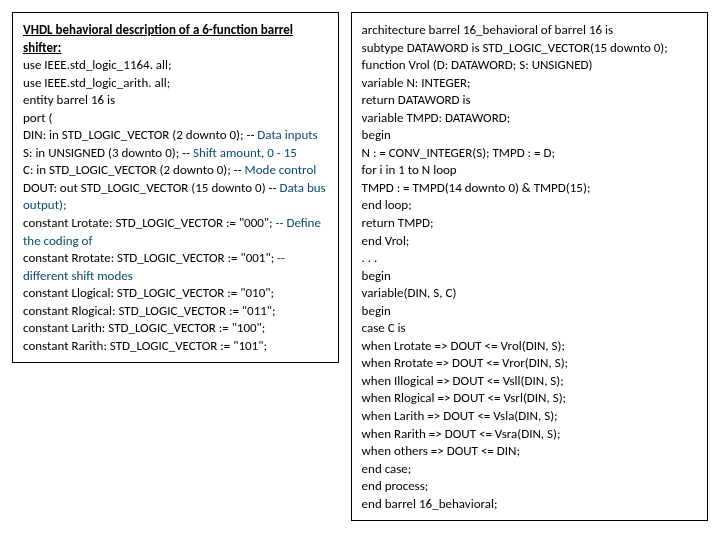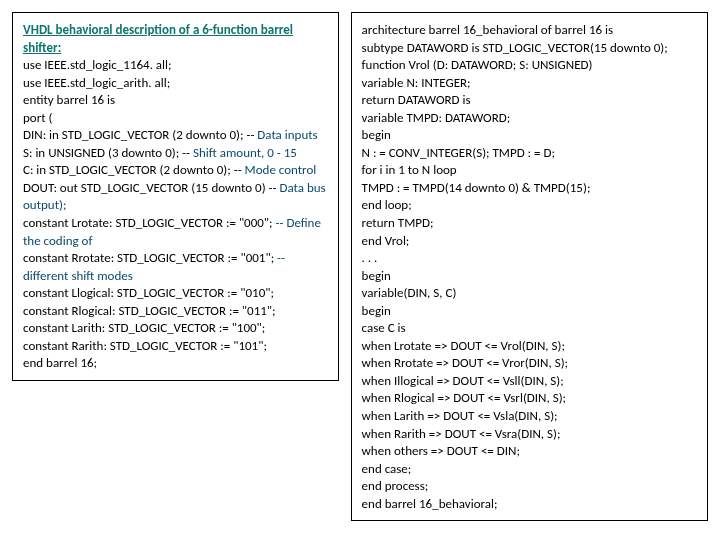--- a/index.html
+++ b/index.html
@@ -23,21 +23,21 @@
     padding: 8px 10px;
     box-sizing: border-box;
   }
   .left {
     width: 338px;
   }
   .right {
     width: 370px;
   }
   .title {
-    color: #0f766e;
+    color: #000000;
     font-weight: bold;
     text-decoration: underline;
   }
   .red {
     color: #0c4a6e;
   }
   .line {
     white-space: pre-wrap;
   }
 </style>
@@ -55,21 +55,20 @@
         <div class="line"><span>DIN: in STD_LOGIC_VECTOR (2 downto 0); -- </span><span class="red">Data inputs</span></div>
         <div class="line"><span>S: in UNSIGNED (3 downto 0); -- </span><span class="red">Shift amount, 0 - 15</span></div>
         <div class="line"><span>C: in STD_LOGIC_VECTOR (2 downto 0); -- </span><span class="red">Mode control</span></div>
         <div class="line"><span>DOUT: out STD_LOGIC_VECTOR (15 downto 0) -- </span><span class="red">Data bus output);</span></div>
         <div class="line"><span>constant Lrotate: STD_LOGIC_VECTOR := "000"; </span><span class="red">-- Define the coding of</span></div>
         <div class="line"><span>constant Rrotate: STD_LOGIC_VECTOR := "001"; </span><span class="red">-- different shift modes</span></div>
         <div class="line"><span>constant Llogical: STD_LOGIC_VECTOR := "010";</span></div>
         <div class="line"><span>constant Rlogical: STD_LOGIC_VECTOR := "011";</span></div>
         <div class="line"><span>constant Larith: STD_LOGIC_VECTOR := "100";</span></div>
         <div class="line"><span>constant Rarith: STD_LOGIC_VECTOR := "101";</span></div>
-        <div class="line"><span>end barrel 16;</span></div>
       </div>
   </div>
   <div class="box right">
     <div id="right-body">
         <div class="line">architecture barrel 16_behavioral of barrel 16 is</div>
         <div class="line">subtype DATAWORD is STD_LOGIC_VECTOR(15 downto 0);</div>
         <div class="line">function Vrol (D: DATAWORD; S: UNSIGNED)</div>
         <div class="line">variable N: INTEGER;</div>
         <div class="line">return DATAWORD is</div>
         <div class="line">variable TMPD: DATAWORD;</div>

